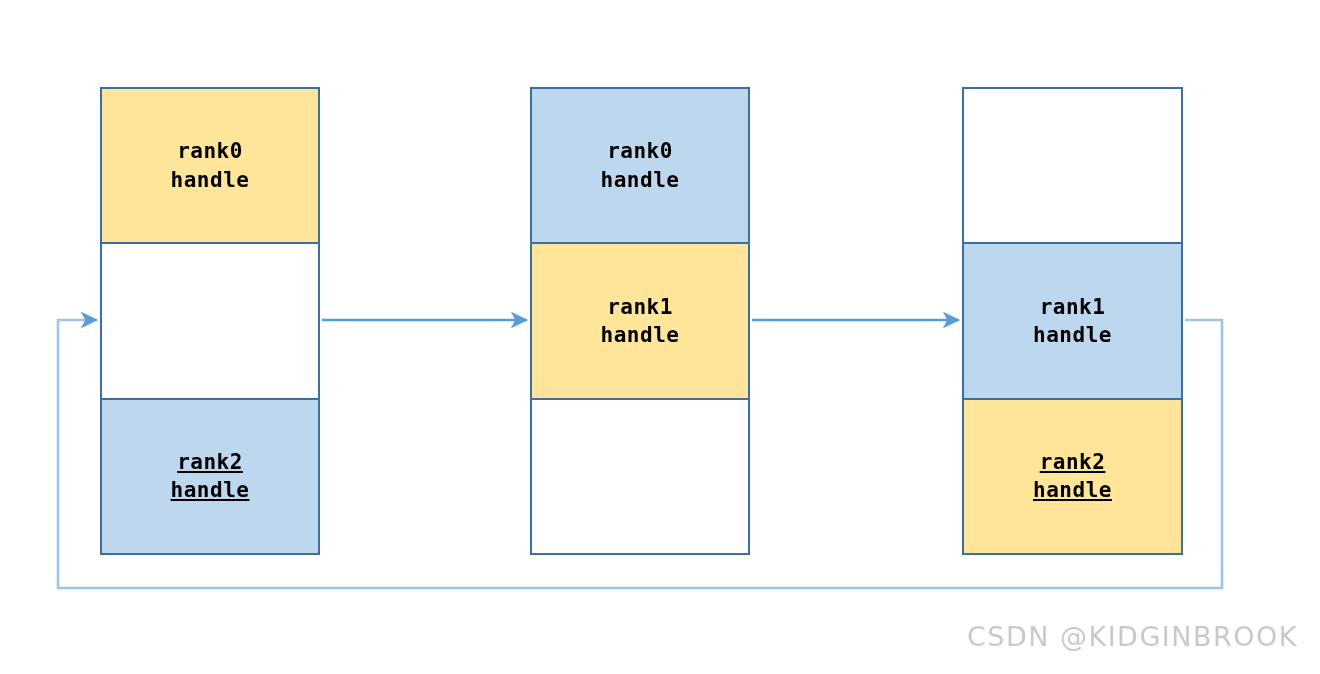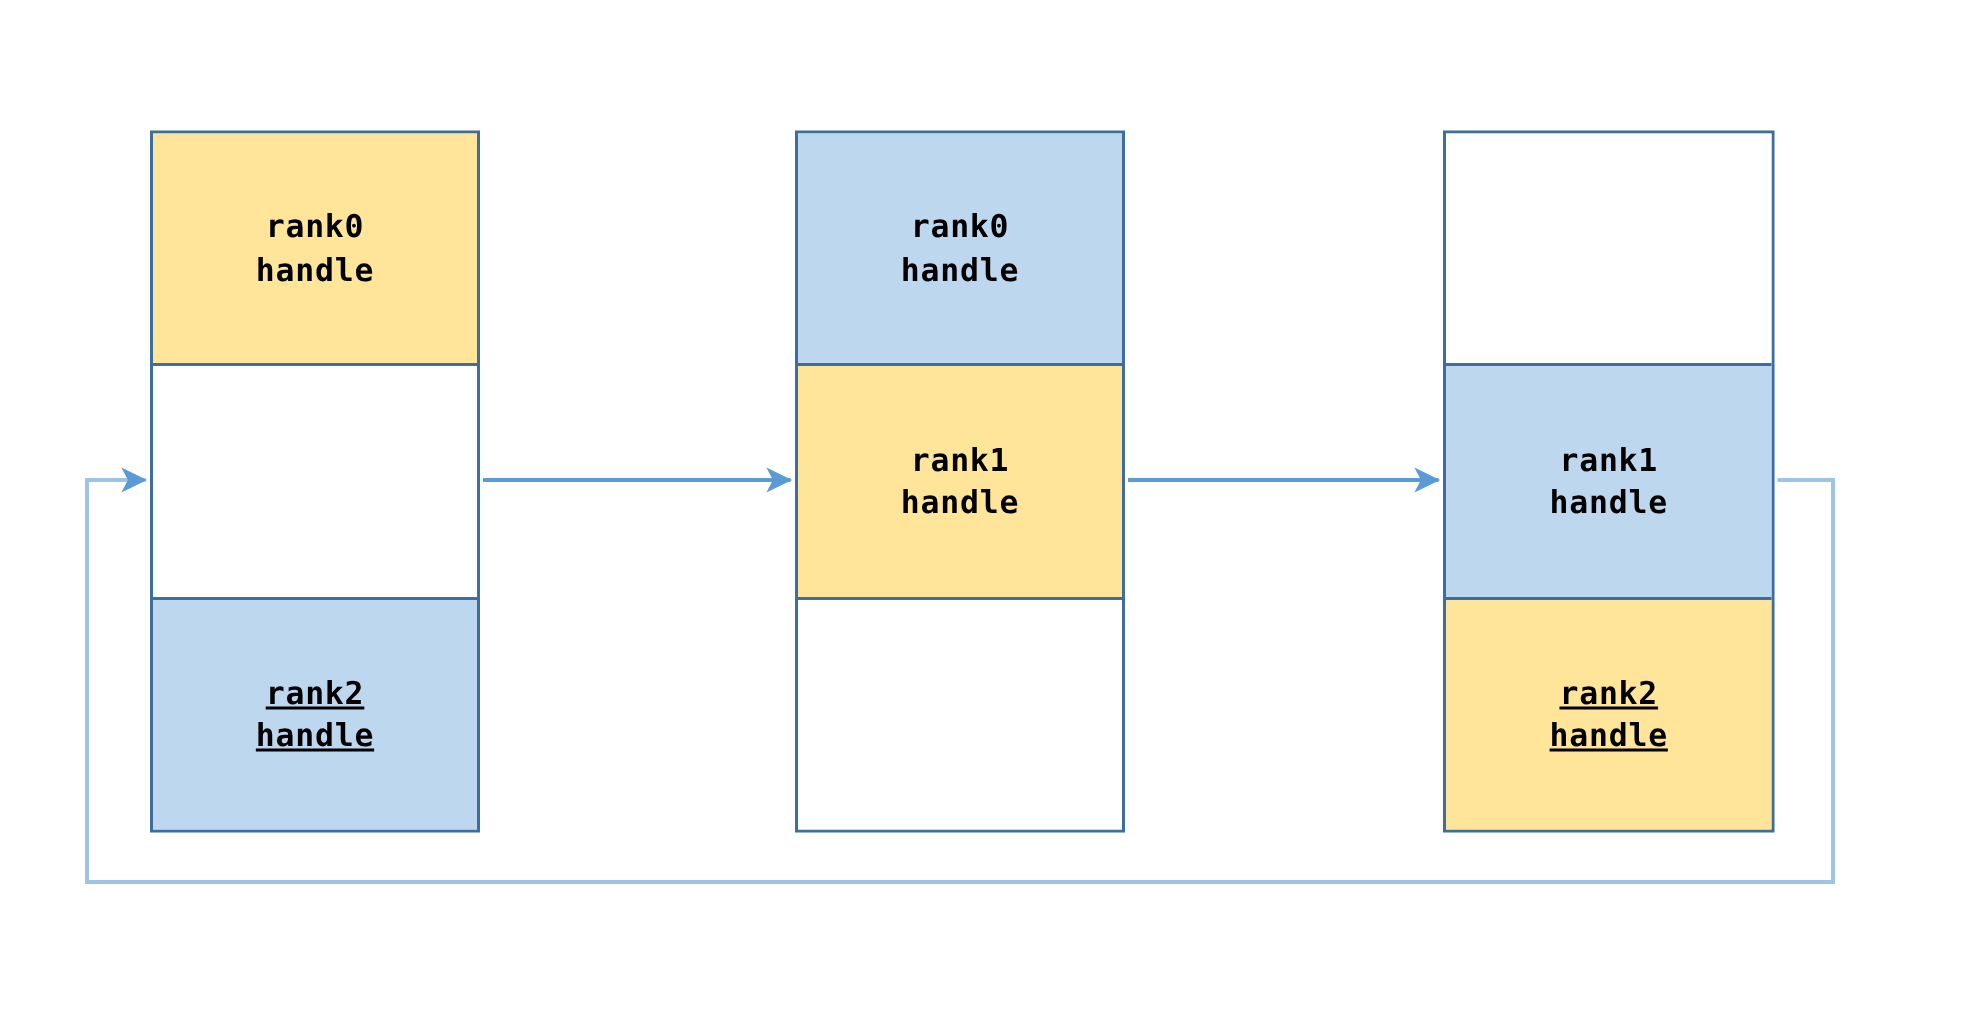--- a/index.html
+++ b/index.html
@@ -24,21 +24,21 @@
     left: 0;
     top: 0;
     width: 1320px;
     height: 674px;
   }
   
   .stack {
     position: absolute;
     box-sizing: border-box;
     border: 2px solid #3d6e9e;
-    background: #fef9c3;
+    background: #737373;
     display: flex;
     flex-direction: column;
   }
   .slot {
     box-sizing: border-box;
     flex: 1 1 0;
     display: flex;
     flex-direction: column;
     align-items: center;
     justify-content: center;
@@ -130,14 +130,15 @@
     <div class="slot fill-blue">
       <span class="slot-line">rank1</span>
       <span class="slot-line">handle</span>
     </div>
     <div class="slot fill-yellow">
       <span class="slot-line">rank2</span>
       <span class="slot-line">handle</span>
     </div>
   </div>
 
+  <div id="watermark">CSDN @KIDGINBROOK</div>
 
 </div>
 
 </body></html>

